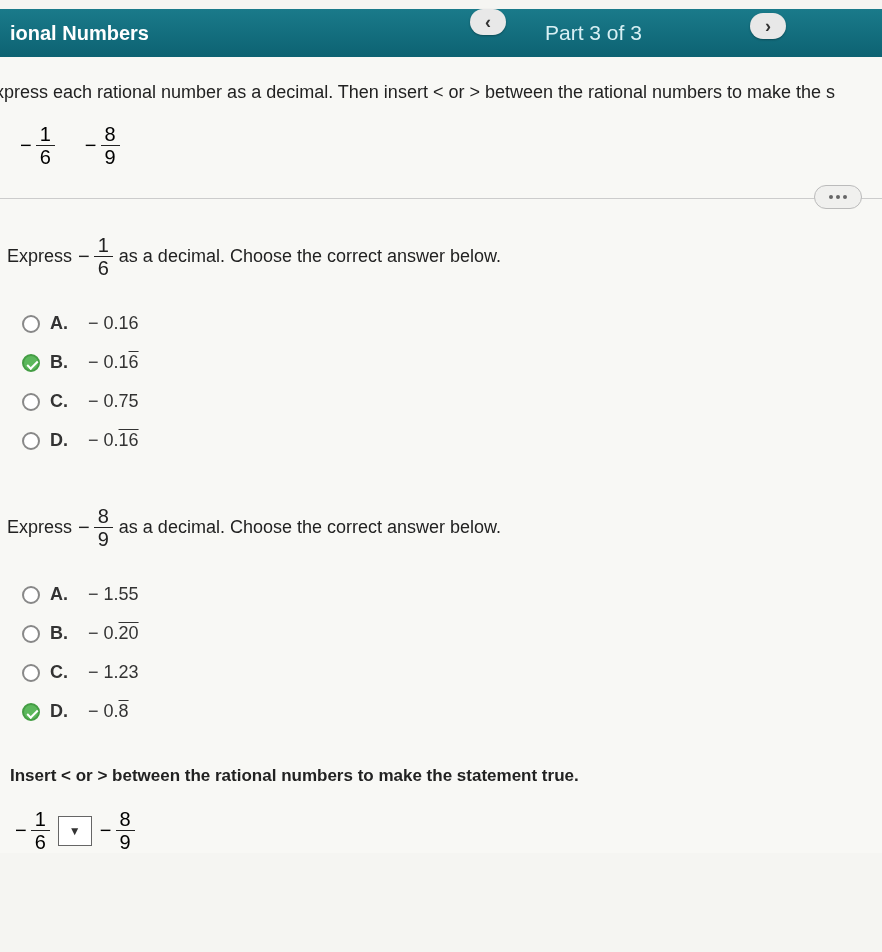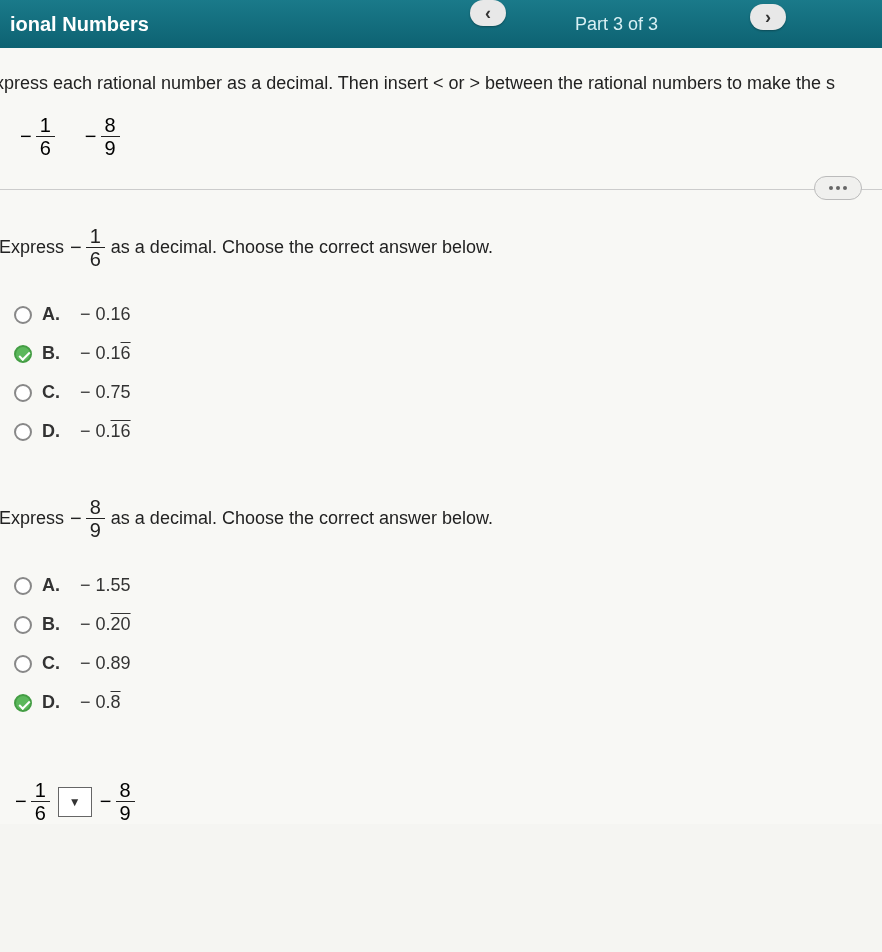--- a/index.html
+++ b/index.html
@@ -11,20 +11,21 @@
     overflow: hidden;
     position: relative;
   }
   .header {
     background: linear-gradient(180deg, #1a7a8a 0%, #0d6272 100%);
     height: 48px;
     display: flex;
     align-items: center;
     position: relative;
     padding: 8px 10px;
+    margin-top: 9px;
   }
   .title-partial {
     color: #fff;
     font-size: 20px;
     font-weight: bold;
   }
   .nav-pill {
     position: absolute;
     width: 36px;
     height: 26px;
@@ -33,23 +34,23 @@
     display: flex;
     align-items: center;
     justify-content: center;
     box-shadow: 0 1px 2px rgba(0,0,0,0.3);
     cursor: pointer;
   }
   .nav-prev { left: 470px; top: 0px; }
   .nav-next { left: 750px; top: 4px; }
   .part-label {
     position: absolute;
-    left: 575px;
+    left: 545px;
     color: #d8f0f4;
-    font-size: 18px;
+    font-size: 21px;
   }
   .content {
     padding: 25px 0 0 0;
     background: #f8f8f5;
   }
   .instruction {
     font-size: 18px;
     color: #222;
     padding: 0 0 20px 0;
     margin-left: -5px;
@@ -92,21 +93,21 @@
     display: flex;
     align-items: center;
     justify-content: center;
     gap: 3px;
     cursor: pointer;
   }
   .more-pill span {
     width: 4px; height: 4px; background: #666; border-radius: 50%;
   }
   .question-block {
-    padding: 35px 10px 10px 4px;
+    padding: 35px 10px 10px 12px;
   }
   .prompt {
     font-size: 18px;
     color: #222;
     display: flex;
     align-items: center;
     flex-wrap: wrap;
     gap: 6px;
     margin-left: -5px;
   }
@@ -270,31 +271,32 @@
           <span>− 1.55</span>
         </div>
         <div class="choice">
           <span class="radio"></span>
           <span class="letter">B.</span>
           <span><span>− 0.</span><span class="overline">20</span></span>
         </div>
         <div class="choice">
           <span class="radio"></span>
           <span class="letter">C.</span>
-          <span>− 0.89</span>
+          <span>− 1.23</span>
         </div>
         <div class="choice">
           <span class="radio correct"></span>
           <span class="letter">D.</span>
           <span><span>− 0.</span><span class="overline">8</span></span>
         </div>
       </div>
   </div>
 
   <div class="insert-block">
+    <div class="insert-prompt">Insert &lt; or &gt; between the rational numbers to make the statement true.</div>
     <div class="compare-row">
       <span class="frac">
         <span class="neg">−</span>
         <span class="stack">
           <span class="num">1</span>
           <span class="den">6</span>
         </span>
       </span>
       <div class="dropdown">
         <span style="font-size:12px;color:#333;">▼</span>

